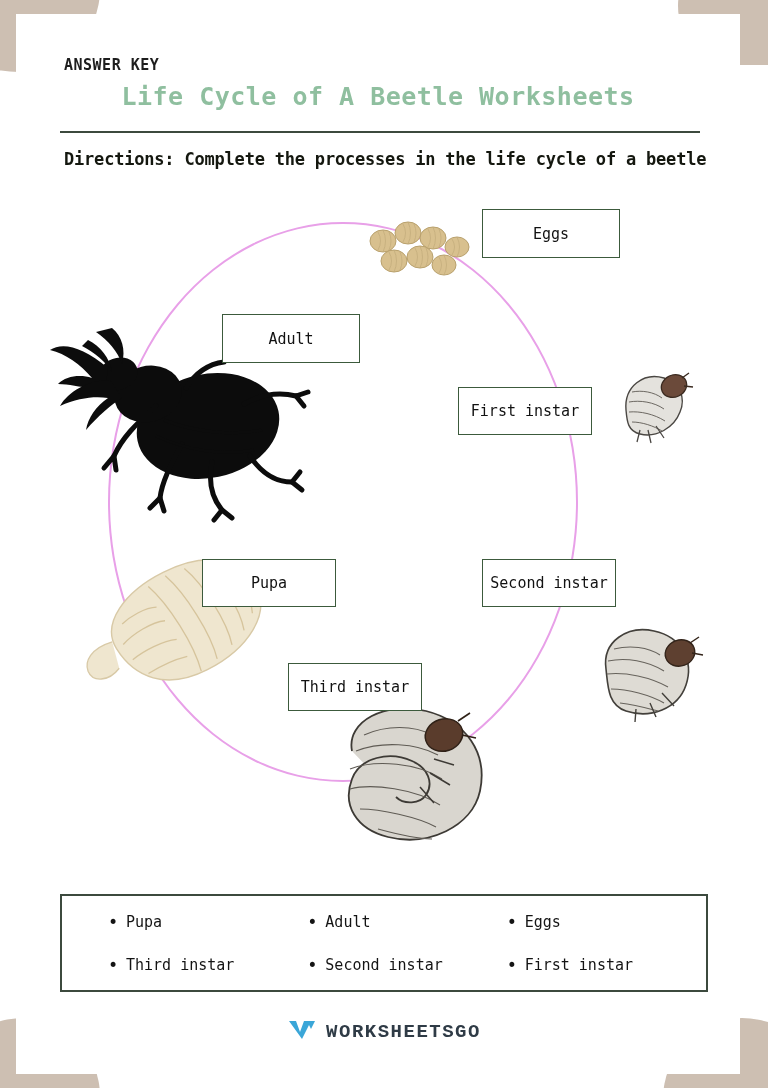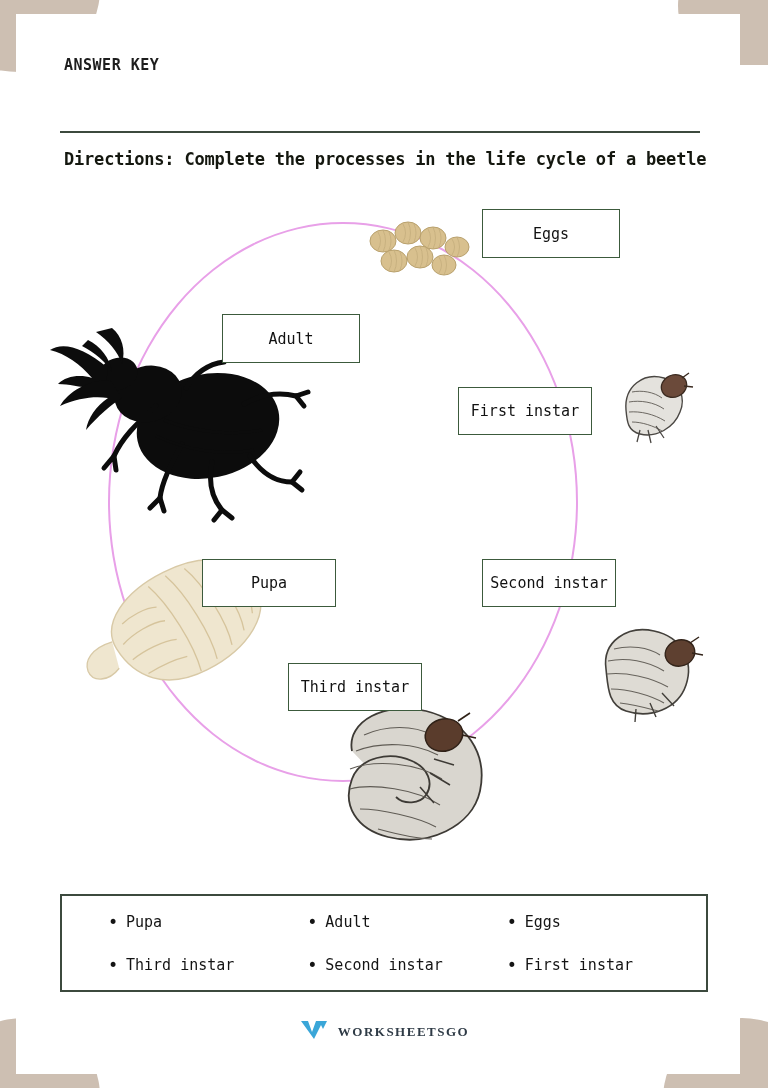--- a/index.html
+++ b/index.html
@@ -172,41 +172,42 @@
     left: 0; top: 1018px;
     width: 768px;
     display: flex;
     align-items: center;
     justify-content: center;
     gap: 9px;
     z-index: 3;
   }
   .footer-mark { display: block; }
   .footer-text {
-    font-family: Liberation Serif, serif;
+    font-family: Liberation Mono, monospace;
     font-weight: bold;
-    font-size: 13px;
+    font-size: 19px;
     letter-spacing: 1.5px;
     color: #2f3b46;
   }
   .footer-text .go { color: #2f3b46; }
 </style>
 </head>
 <body>
 
 <div class="page">
 
   <div class="blob blob-tl"></div>
   <div class="blob blob-tr"></div>
   <div class="blob blob-bl"></div>
   <div class="blob blob-br"></div>
 
   <div class="sheet">
 
     <div class="answer-key">ANSWER KEY</div>
+    <div class="title">Life Cycle of A Beetle Worksheets</div>
     <div class="rule"></div>
     <div class="directions">Directions: Complete the processes in the life cycle of a beetle</div>
 
     <div class="cycle">
 
       <div class="cycle-ring"></div>
 
       <div class="art art-eggs">
         <svg width="120" height="70" viewBox="0 0 120 70">
           <g fill="#d8c08e" stroke="#b8a06c" stroke-width="1">

